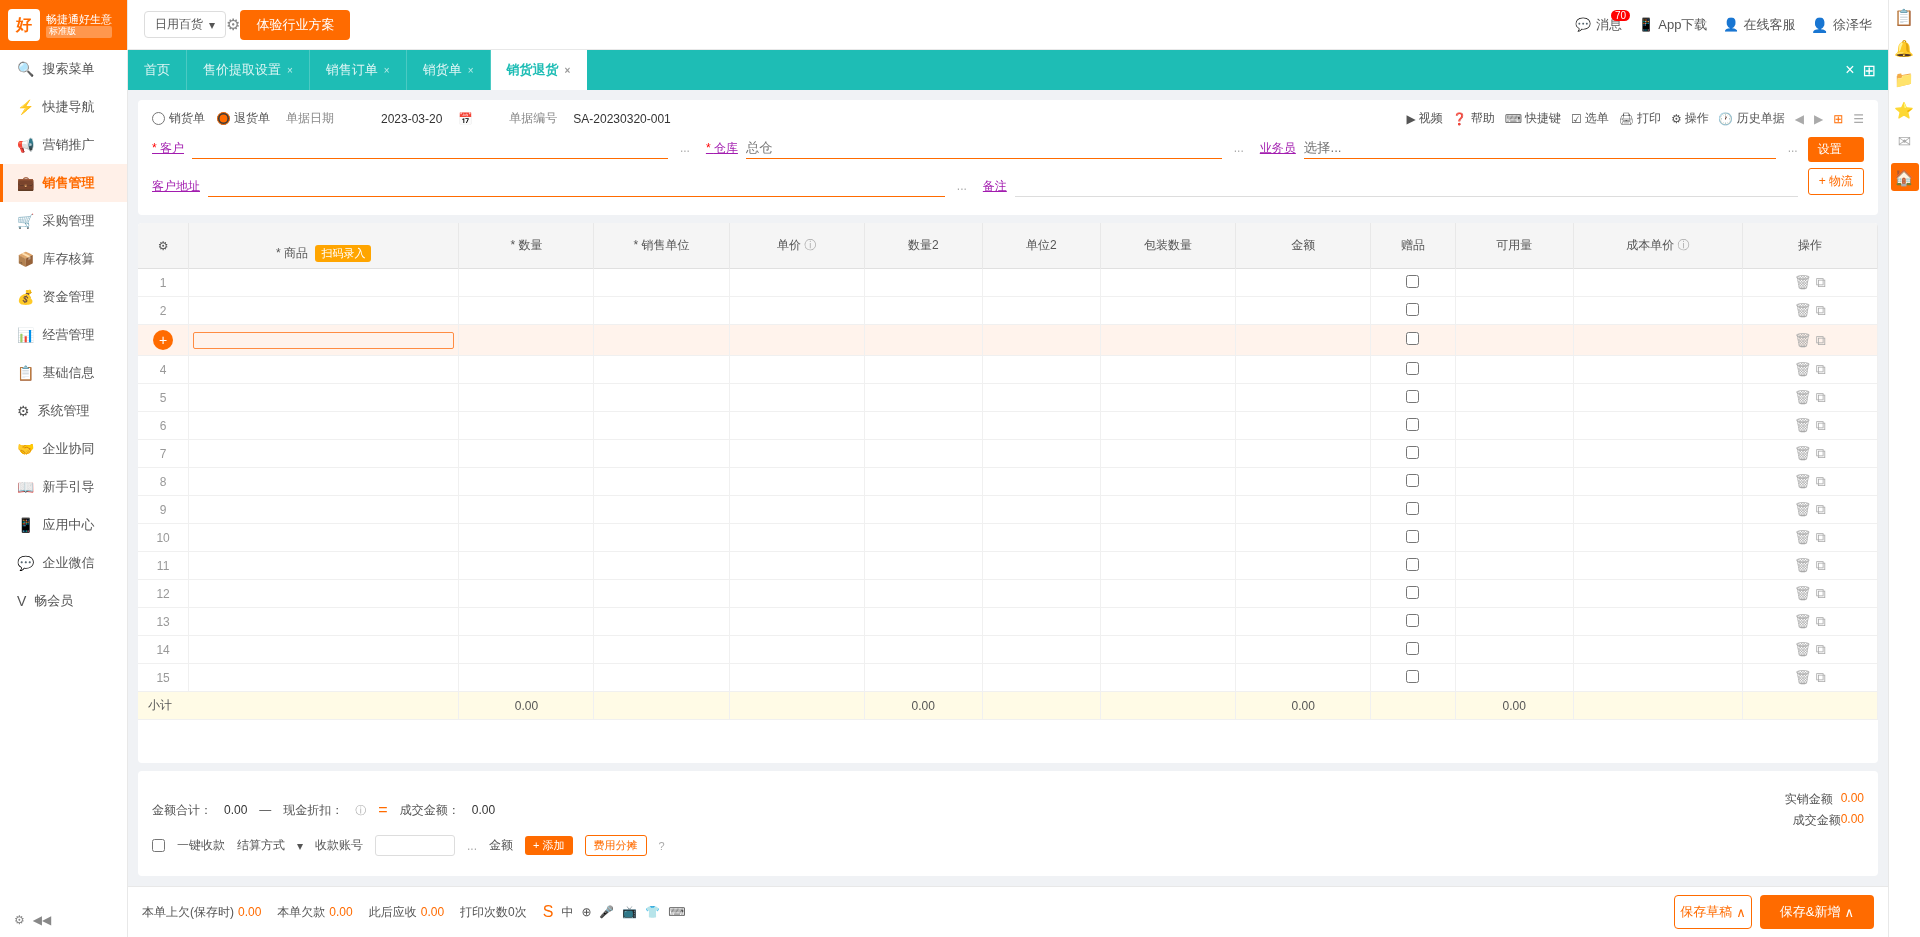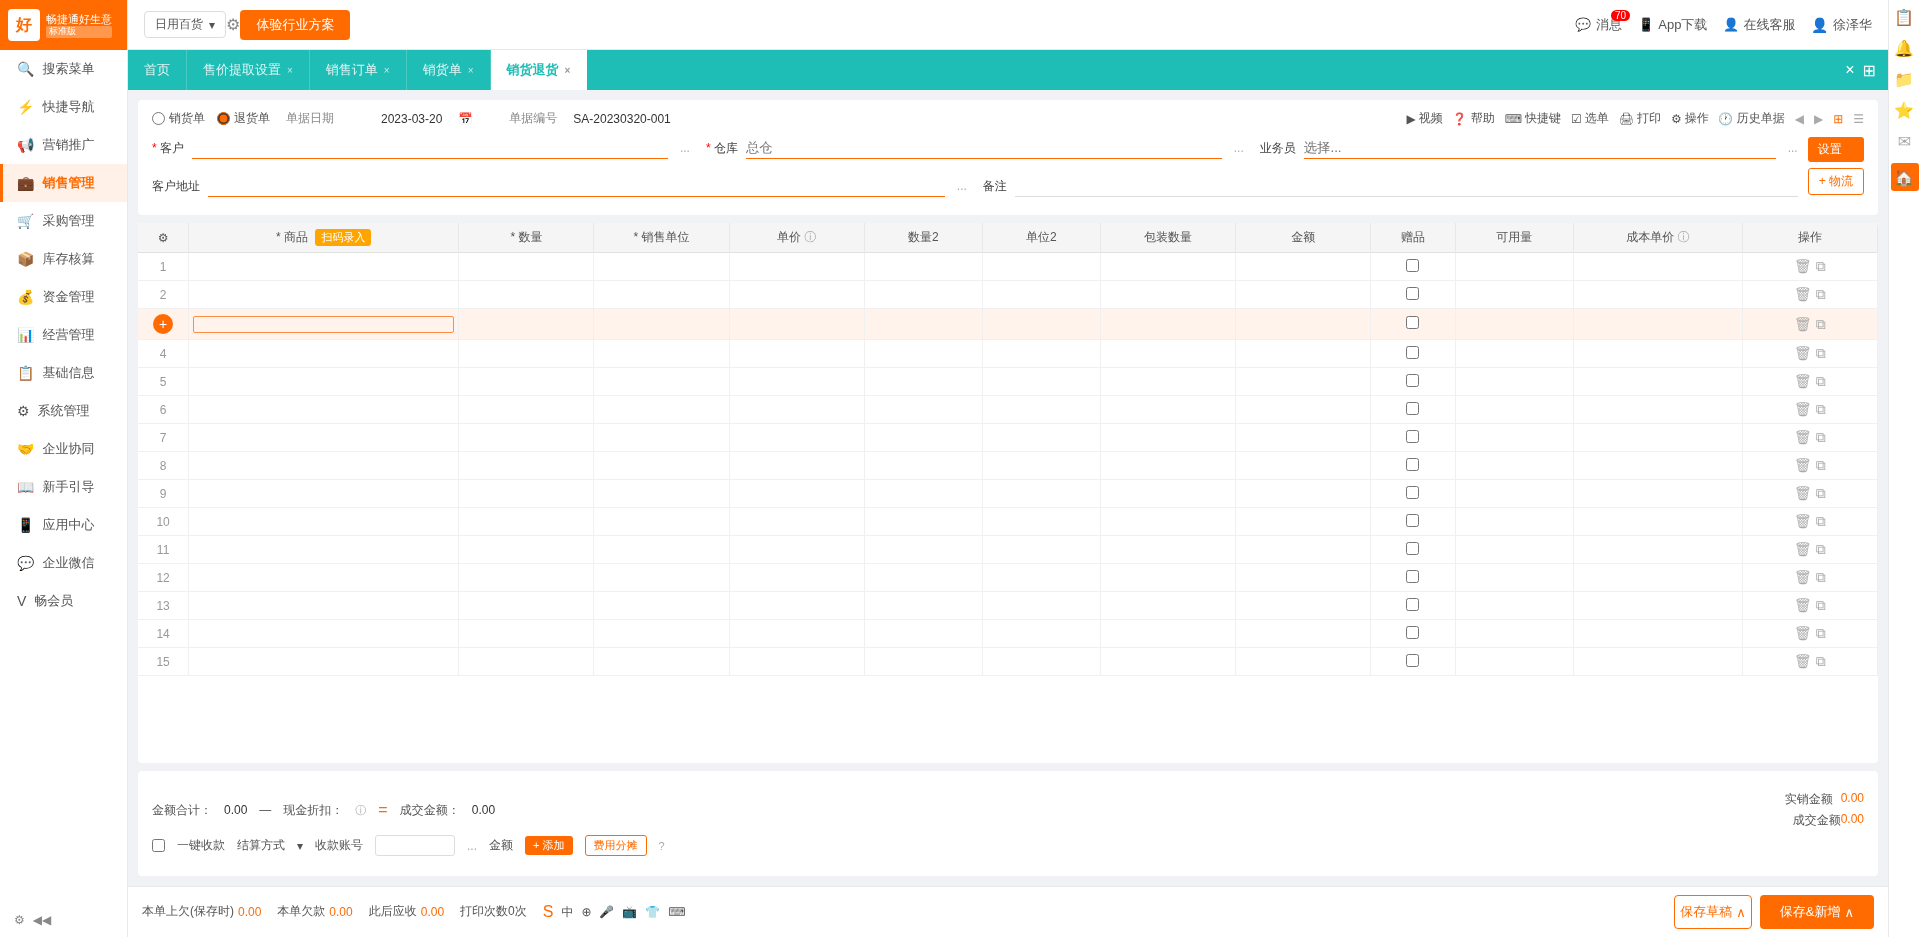--- a/index.html
+++ b/index.html
@@ -160,21 +160,21 @@
     .fields-row {
       display: flex;
       align-items: center;
       gap: 16px;
       margin-bottom: 8px;
     }
     .field-group {
       display: flex; align-items: center; gap: 8px;
       flex: 1;
     }
-    .field-label { color: #404040; white-space: nowrap; }
+    .field-label { color: #a21caf; white-space: nowrap; text-decoration: underline; }
     .field-label.required::before { content: '* '; color: #f00; }
     .field-input {
       flex: 1; border: none; border-bottom: 1px solid #ff6b00;
       outline: none; padding: 3px 0; color: #333; background: transparent;
     }
     .field-ellipsis { color: #aaa; cursor: pointer; margin-left: 4px; }
 
     
     .side-btns {
       position: relative;
@@ -192,21 +192,21 @@
     .table-card {
       background: white;
       border-radius: 4px;
       flex: 1;
       overflow: hidden;
       display: flex;
       flex-direction: column;
     }
     .scan-btn {
       background: #ffa500; color: white; border: none;
-      padding: 3px 10px; border-radius: 3px; cursor: pointer; font-size: 12px;
+      padding: 3px 10px; border-radius: 3px; cursor: pointer; font-size: 12px; margin-top: 16px;
     }
 
     .data-table {
       width: 100%;
       border-collapse: collapse;
       font-size: 12px;
       table-layout: fixed;
     }
     .data-table thead tr {
       background: #f5f5f5;
@@ -288,21 +288,21 @@
     .page-footer {
       position: relative;
       background: white;
       border-top: 1px solid #e8e8e8;
       padding: 8px 14px;
       display: flex;
       align-items: center;
       justify-content: space-between;
       flex-shrink: 0;
     }
-    .footer-stats { display: flex; align-items: flex-start; gap: 16px; font-size: 12px; color: #555; }
+    .footer-stats { display: flex; align-items: center; gap: 16px; font-size: 12px; color: #555; }
     .footer-icons { display: flex; align-items: center; gap: 8px; }
     .save-draft-btn {
       background: white; color: #ff6b00; border: 1px solid #ff6b00;
       padding: 7px 5px; border-radius: 4px; cursor: pointer; font-size: 13px;
       display: flex; align-items: center; gap: 4px;
     }
     .save-new-btn {
       background: #ff6b00; color: white; border: none;
       padding: 7px 20px; border-radius: 4px; cursor: pointer; font-size: 13px;
       display: flex; align-items: center; gap: 4px;
@@ -883,20 +883,34 @@
                 <td></td>
                 <td></td>
                 <td>
                   <div class="action-cell">
                     <span class="action-icon">🗑</span>
                     <span class="action-icon">⧉</span>
                   </div>
                 </td>
               </tr>
 
+            <tr class="subtotal-row">
+              <td colspan="2" style="text-align:left;padding-left:10px">小计</td>
+              <td>0.00</td>
+              <td></td>
+              <td></td>
+              <td>0.00</td>
+              <td></td>
+              <td></td>
+              <td>0.00</td>
+              <td></td>
+              <td>0.00</td>
+              <td></td>
+              <td></td>
+            </tr>
           </tbody>
         </table>
       </div>
     </div>
 
     <div class="bottom-area">
       <div class="bottom-row1">
         <span>金额合计：</span>
         <span class="amount-total">0.00</span>
         <span>—</span>

